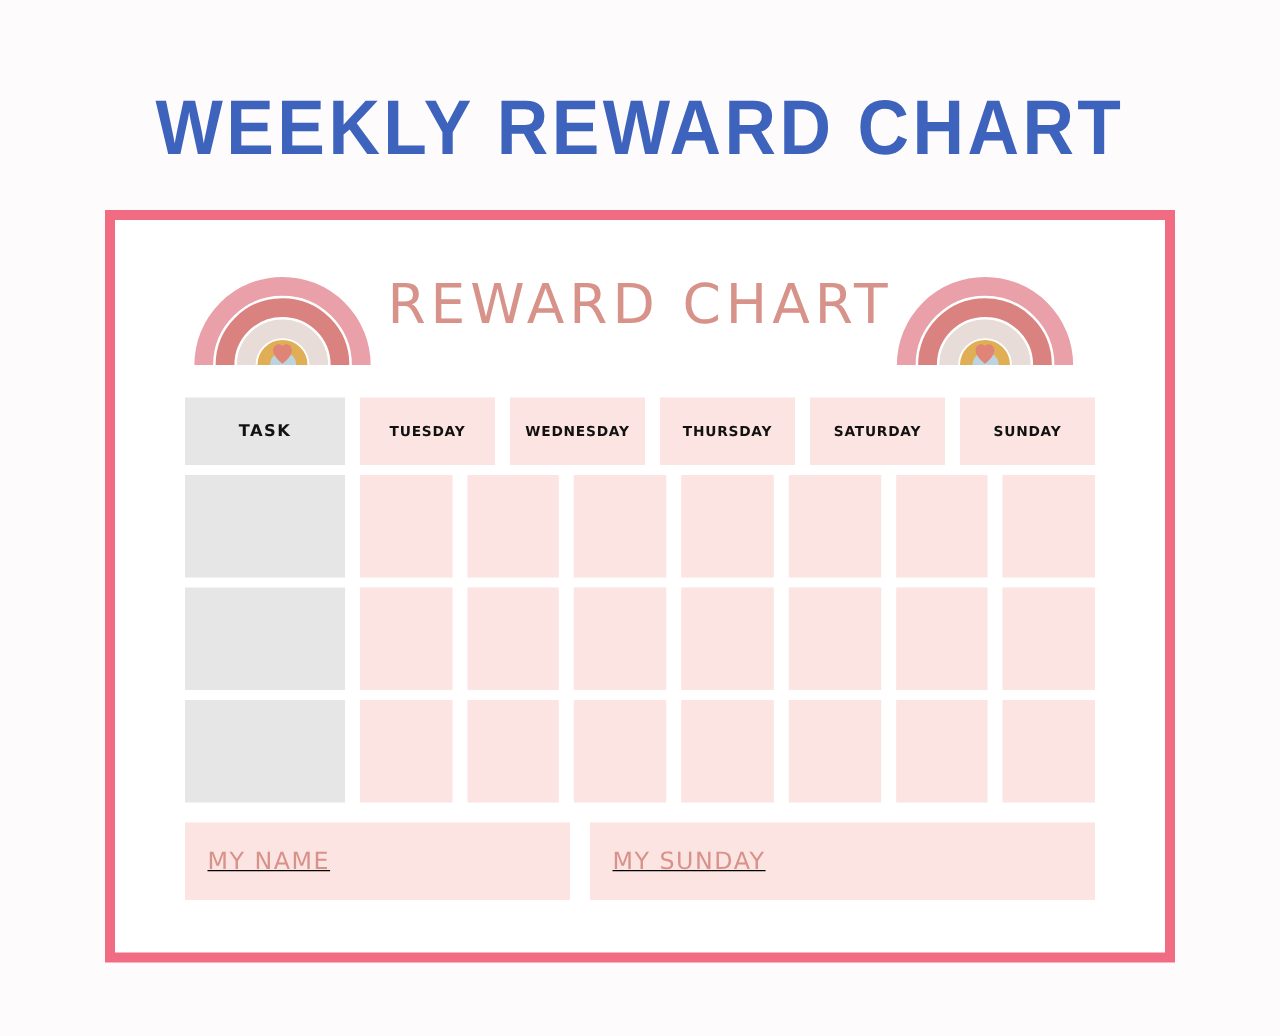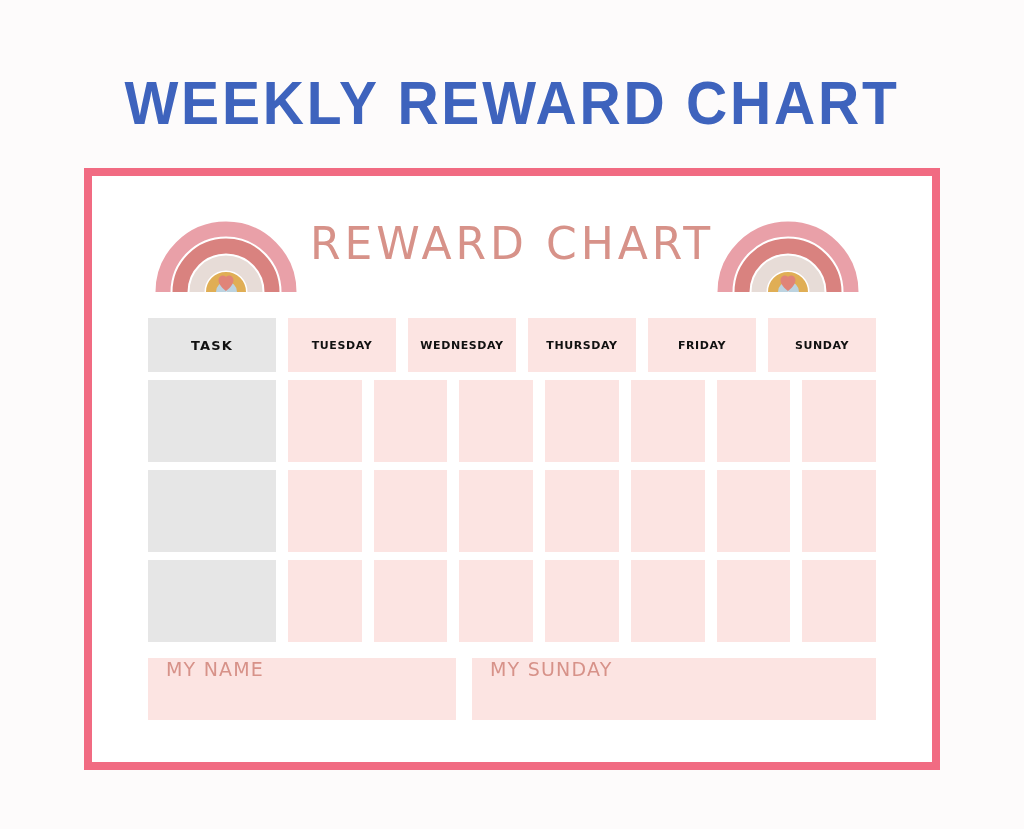--- a/index.html
+++ b/index.html
@@ -141,22 +141,23 @@
     top: 482px;
     width: 728px;
     display: flex;
     gap: 16px;
   }
   .footer-field {
     box-sizing: border-box;
     height: 62px;
     background: #FCE4E2;
     display: flex;
-    align-items: flex-start;
+    align-items: center;
     padding-left: 18px;
+    text-decoration: underline;
   }
   #field-my-name   { width: 308px; flex: none; }
   #field-my-reward { flex: 1 1 auto; }
 
   .footer-label {
     font-family: "DejaVu Sans", sans-serif;
     font-size: 19px;
     letter-spacing: 1.2px;
     color: #D79289;
     font-weight: 400;
@@ -210,21 +211,21 @@
         <div class="cell day-col">
           <span class="header-label">TUESDAY</span>
         </div>
         <div class="cell day-col">
           <span class="header-label">WEDNESDAY</span>
         </div>
         <div class="cell day-col">
           <span class="header-label">THURSDAY</span>
         </div>
         <div class="cell day-col">
-          <span class="header-label">FRIDAY</span>
+          <span class="header-label">SATURDAY</span>
         </div>
         <div class="cell day-col">
           <span class="header-label">SUNDAY</span>
         </div>
       </div>
 
       <div class="grid-row entry-row">
         <div class="cell task-col"></div>
         <div class="cell day-col"></div>
         <div class="cell day-col"></div>

